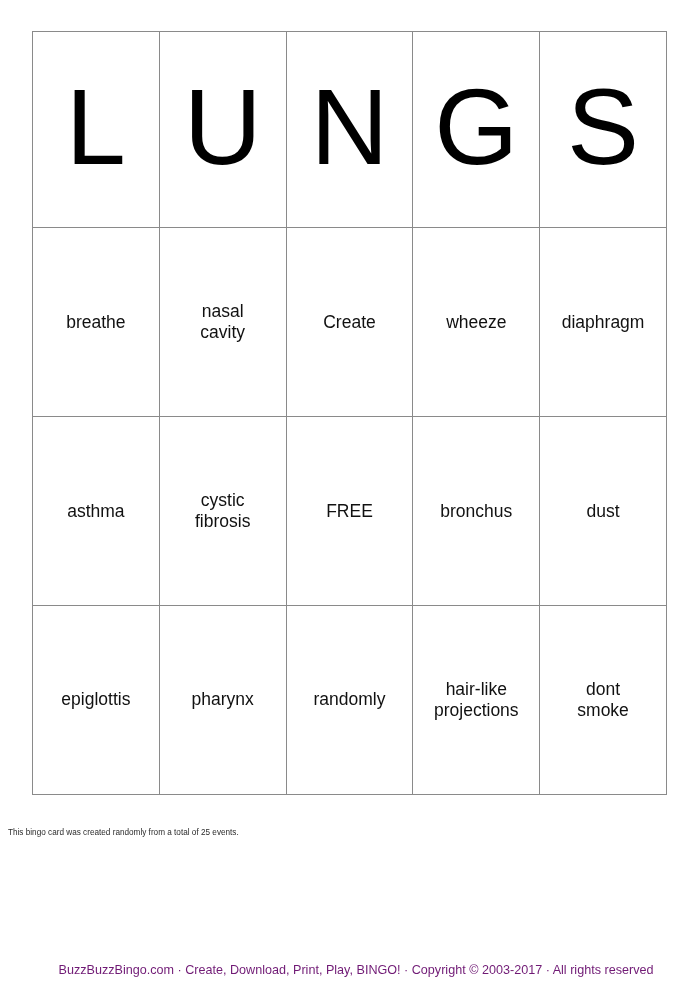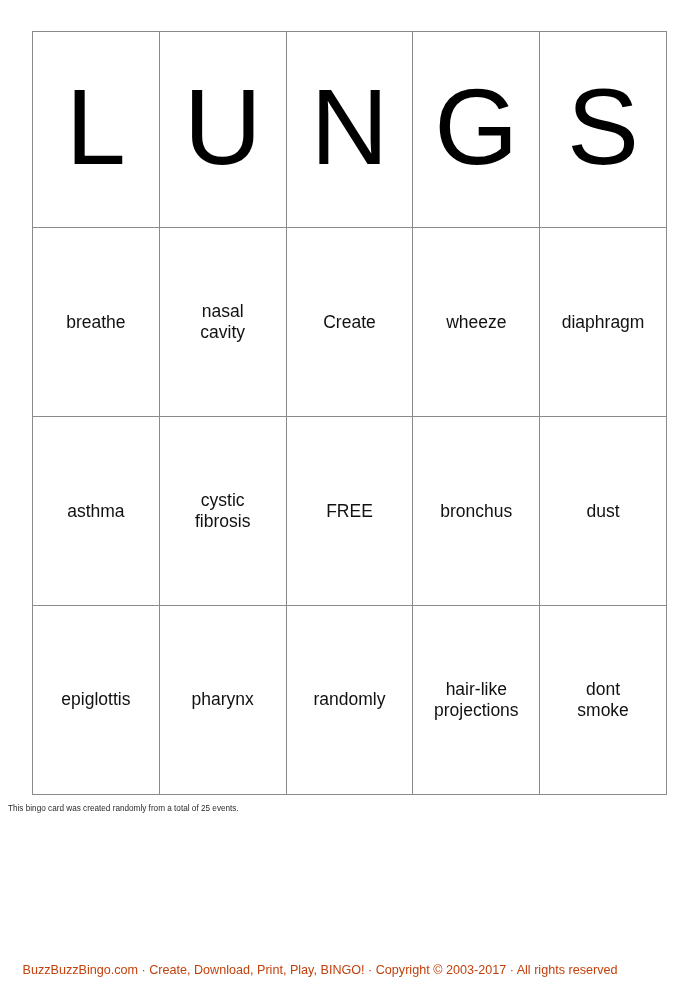--- a/index.html
+++ b/index.html
@@ -63,40 +63,41 @@
     line-height: 1.22;
     font-weight: 400;
     color: #111111;
     display: block;
     white-space: pre-line;
   }
 
   #fineprint {
     position: absolute;
     left: 8px;
-    top: 803px;
+    top: 827px;
     width: 680px;
     font-size: 8.2px;
     line-height: 1.55;
     color: #2b2b2b;
   }
   #fineprint .fp-line {
     display: block;
     white-space: normal;
   }
 
   #footer {
     position: absolute;
     left: 0;
     top: 962px;
     width: 640px;
     text-align: center;
     font-size: 12.6px;
     line-height: 1.3;
-    color: #c2410c;
+    color: #701a75;
+    padding-left: 36px;
   }
 </style>
 </head>
 <body>
 
 <div id="card">
   <table class="bingo-grid">
     <tbody>
       <tr class="header-row">
         <td>

